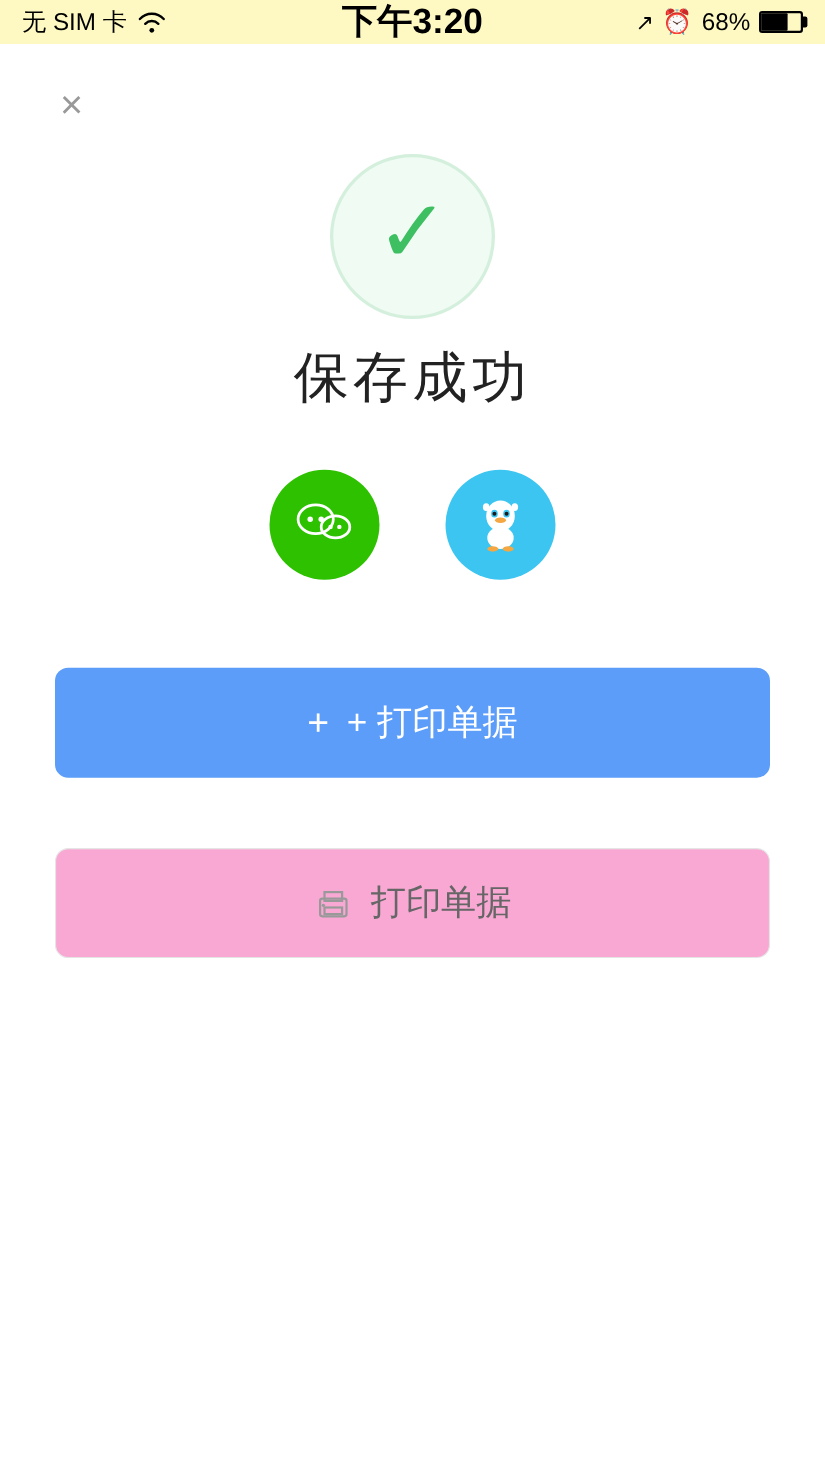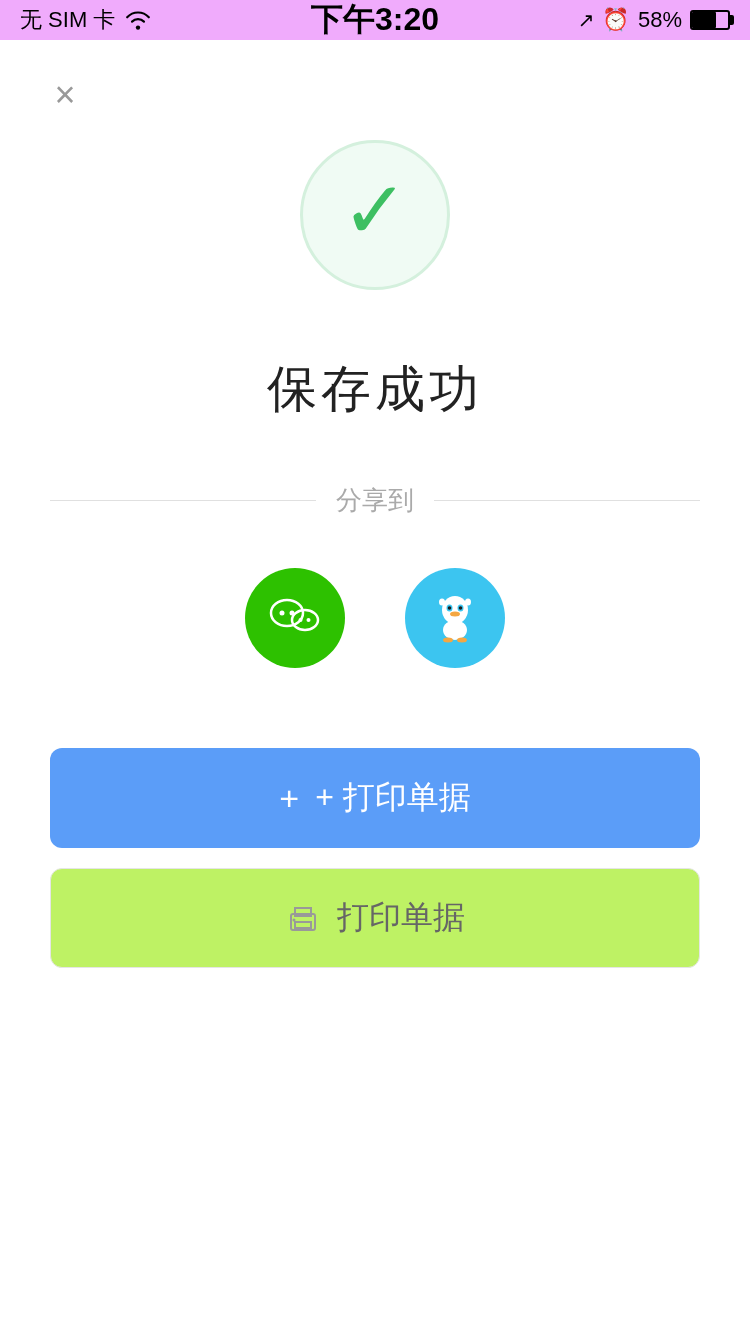--- a/index.html
+++ b/index.html
@@ -11,21 +11,21 @@
       background: #ffffff;
       font-family: -apple-system, "PingFang SC", "Helvetica Neue", sans-serif;
       display: flex;
       flex-direction: column;
     }
 
     
     .status-bar {
       width: 100%;
       height: 40px;
-      background: #f0abfc;
+      background: #fef9c3;
       display: flex;
       align-items: center;
       justify-content: space-between;
       padding: 0 20px;
       font-size: 24px;
       color: #000;
     }
     .status-left {
       display: flex;
       align-items: center;
@@ -113,21 +113,21 @@
     }
     .check-mark {
       font-size: 80px;
       color: #3dbf62;
       line-height: 1;
       margin-top: -8px;
     }
 
     
     .success-title {
-      margin-top: 66px;
+      margin-top: 20px;
       font-size: 50px;
       font-weight: 500;
       color: #222;
       letter-spacing: 4px;
     }
 
     
     .share-divider {
       margin-top: 60px;
       width: 100%;
@@ -188,23 +188,24 @@
       font-size: 32px;
       cursor: pointer;
       border: none;
     }
     .btn-primary {
       background: #5b9df8;
       color: #fff;
       font-weight: 500;
     }
     .btn-secondary {
-      background: #bef264;
+      background: #f9a8d4;
       color: #666;
       border: 1px solid #e5e5e5;
+      margin-top: 44px;
     }
 
     
     .wifi-svg {
       width: 26px;
       height: 20px;
     }
   </style>
 </head>
 <body>
@@ -219,45 +220,40 @@
       <path d="M2 6.5a13.5 13.5 0 0 1 20 0" stroke="#000" stroke-width="2" fill="none" stroke-linecap="round"></path>
     </svg>
   </div>
   <div class="status-center">下午3:20</div>
   <div class="status-right">
 
     <span style="font-size:20px;">↗</span>
 
     <span style="font-size:22px;">⏰</span>
 
-    <span style="font-size:22px;">58%</span>
+    <span style="font-size:22px;">68%</span>
 
     <div class="battery-icon">
       <div class="battery-fill"></div>
     </div>
   </div>
 </div>
 
 <div class="main-content">
 
   <div class="close-btn">
     <span class="close-icon">×</span>
   </div>
 
   <div class="success-circle">
     <span class="check-mark">✓</span>
   </div>
 
   <div class="success-title">保存成功</div>
 
-  <div class="share-divider">
-    <div class="divider-line"></div>
-    <span class="divider-text">分享到</span>
-    <div class="divider-line"></div>
-  </div>
 
   <div class="share-icons">
 
     <div class="share-icon-btn wechat-btn">
 
       <svg width="60" height="60" viewBox="0 0 60 60" fill="none">
         <ellipse cx="22" cy="25" rx="16" ry="13" fill="none" stroke="white" stroke-width="2.5"></ellipse>
         <ellipse cx="40" cy="32" rx="13" ry="10" fill="none" stroke="white" stroke-width="2.5"></ellipse>
         <circle cx="17" cy="25" r="2.5" fill="white"></circle>
         <circle cx="27" cy="25" r="2.5" fill="white"></circle>

